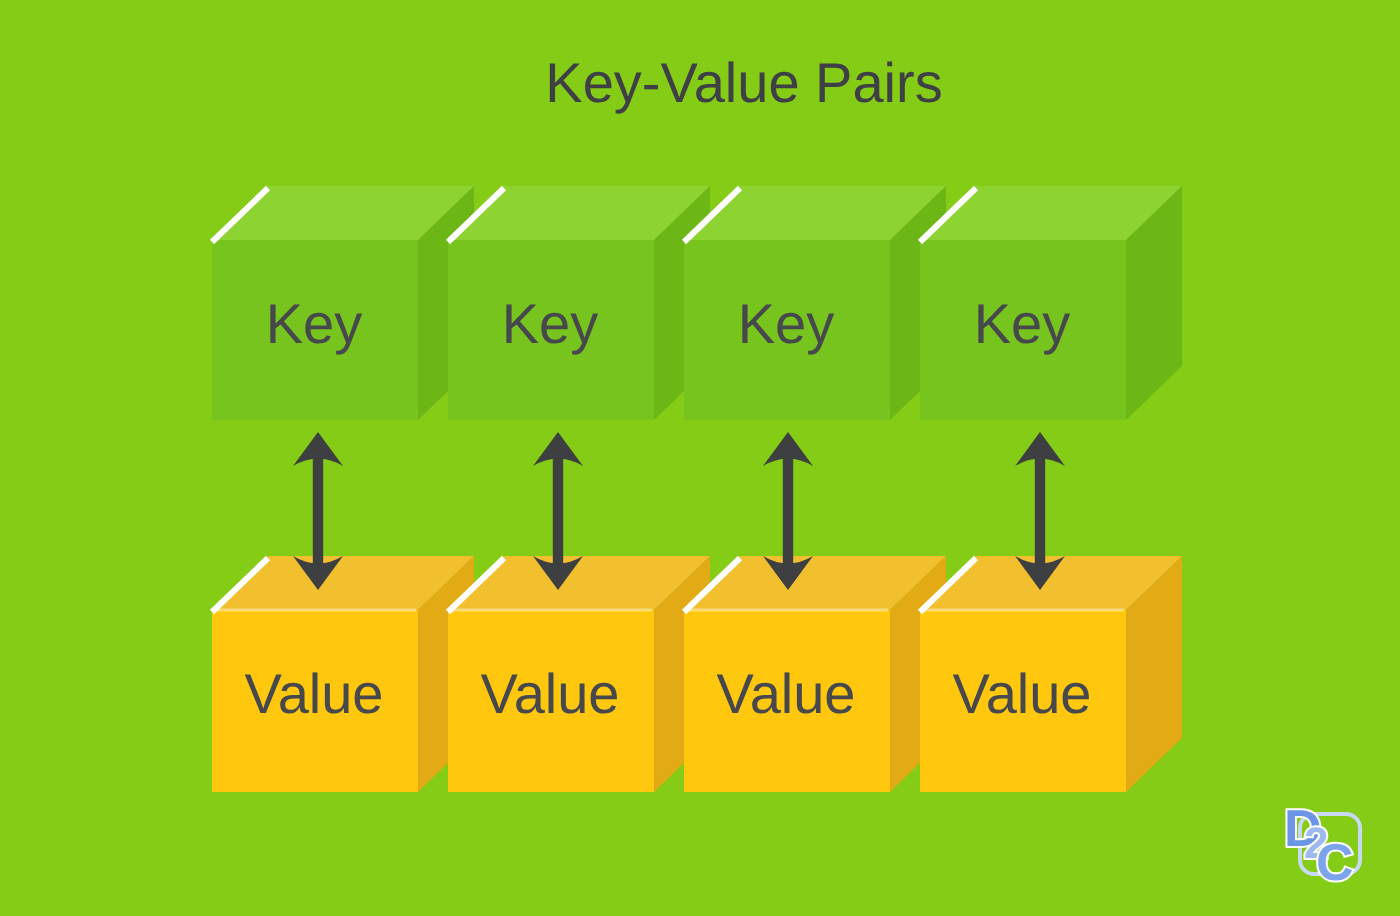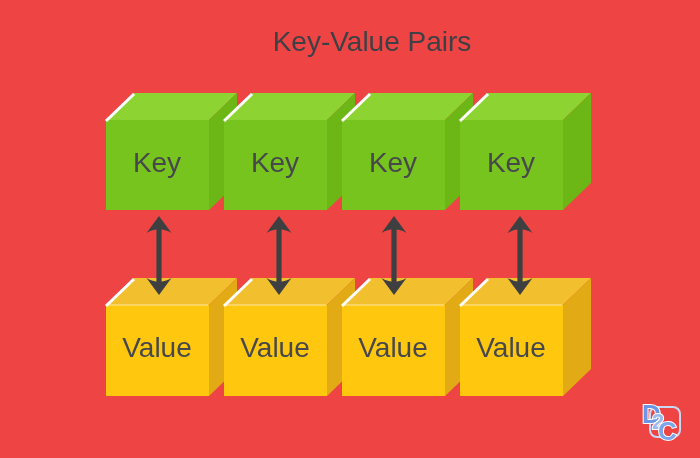--- a/index.html
+++ b/index.html
@@ -8,21 +8,21 @@
     background: #ffffff;
     width: 700px;
     height: 458px;
     overflow: hidden;
     font-family: "Liberation Sans", sans-serif;
   }
   .stage {
     position: relative;
     width: 700px;
     height: 458px;
-    background: #ef4444;
+    background: #84cc16;
   }
   svg { display: block; }
   text { font-family: "Liberation Sans", sans-serif; }
   .cube-label { font-size: 28px; }
   .diagram-title { font-size: 28px; }
   .logo-letter { font-weight: bold; paint-order: stroke; stroke: #ffffff; stroke-width: 2px; }
 </style>
 </head>
 <body>
 

